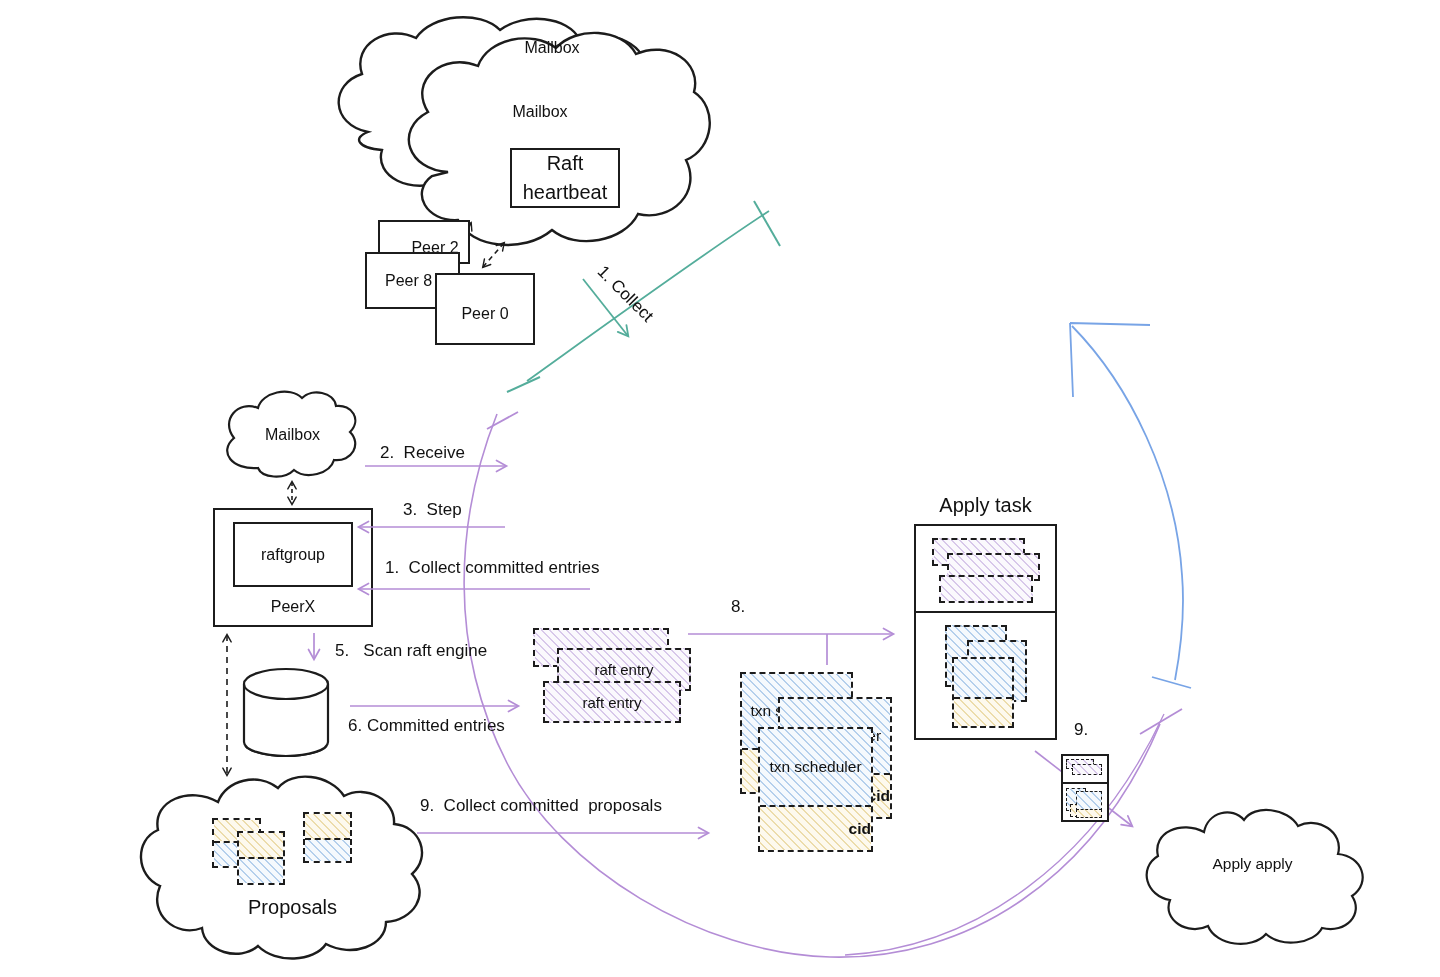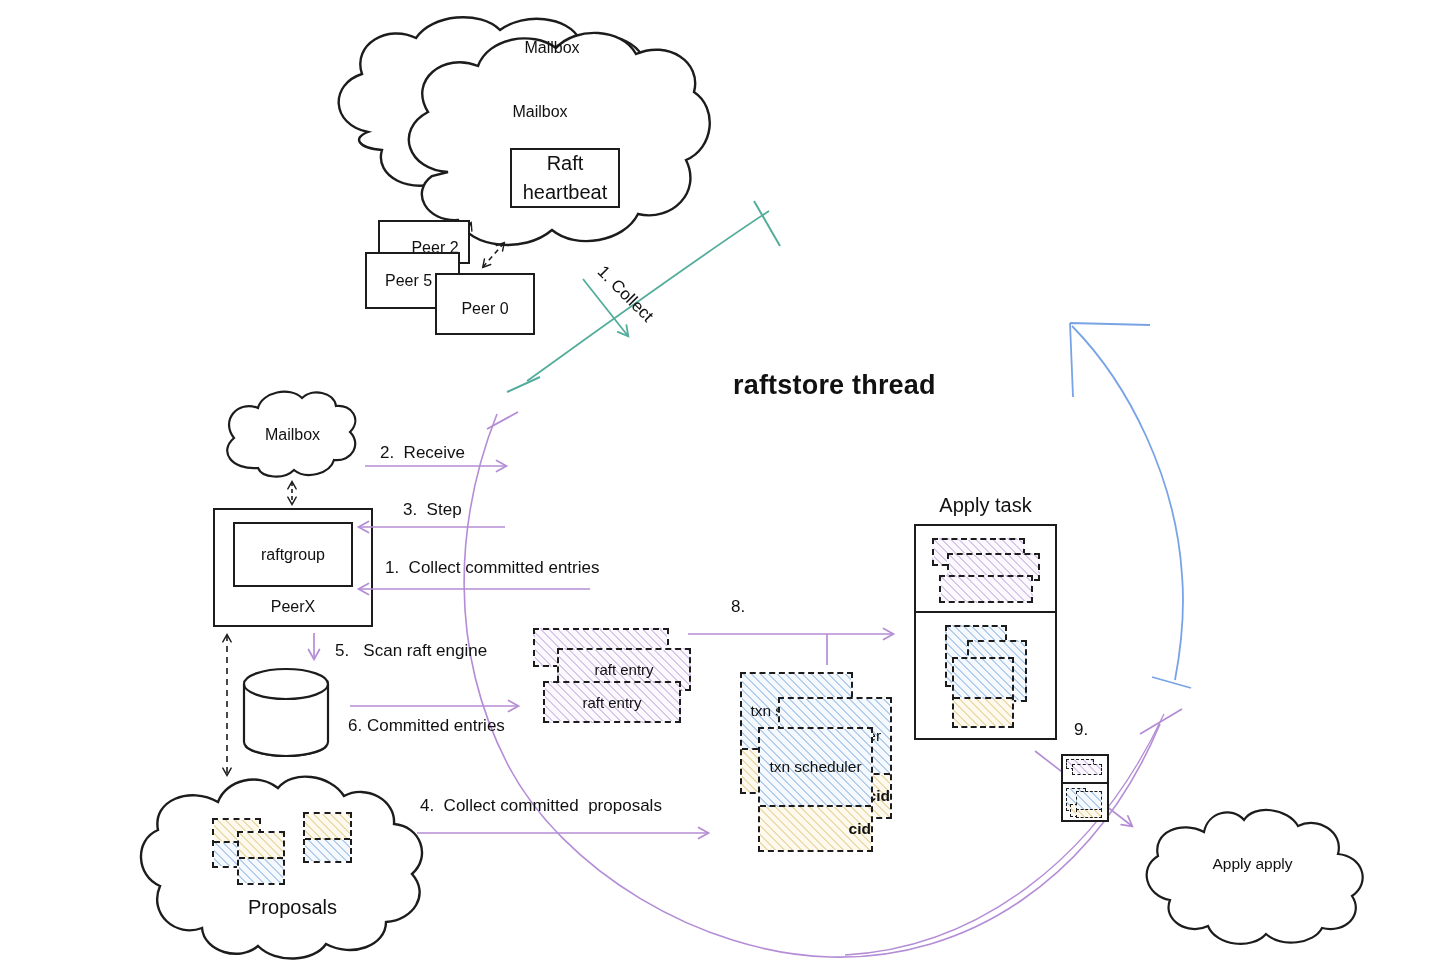--- a/index.html
+++ b/index.html
@@ -79,56 +79,55 @@
     <line x1="487" y1="429" x2="518" y2="412" stroke="#b48dd6" stroke-width="1.8"></line>
     <line x1="1140" y1="734" x2="1182" y2="709" stroke="#b48dd6" stroke-width="1.8"></line>
 
     <path d="M 1072 326 C 1130 385, 1176 480, 1182 575 C 1185 612, 1181 648, 1175 680" fill="none" stroke="#78a4e6" stroke-width="1.8"></path>
     <path d="M 1070 323 L 1150 325 M 1070 323 L 1073 397" fill="none" stroke="#78a4e6" stroke-width="1.8"></path>
     <line x1="1152" y1="677" x2="1191" y2="688" stroke="#78a4e6" stroke-width="1.8"></line>
 
     <line x1="1035" y1="751" x2="1132" y2="826" stroke="#b48dd6" stroke-width="1.6" marker-end="url(#mP)"></line>
   </svg>
 
-  <div class="title" style="left:733px; top:370px;">raftstore thread</div>
 
   <div class="lbl" style="left:512px; top:39px; width:80px; text-align:center; font-size:16px;">Mailbox</div>
   <div class="lbl" style="left:505px; top:103px; width:70px; text-align:center; font-size:16px;">Mailbox</div>
 
   <div class="box boxtext-lg" style="left:510px; top:148px; width:110px; height:60px;">
     <span>Raft heartbeat</span>
   </div>
 
   <div class="box boxtext" style="left:378px; top:220px; width:92px; height:44px; align-items:center; padding-top:11px;">
     <span style="padding-left:22px;">Peer 2</span>
   </div>
   <div class="box boxtext" style="left:365px; top:252px; width:95px; height:57px; justify-content:flex-start;">
-    <span style="padding-left:18px;">Peer 5</span>
-  </div>
-  <div class="box boxtext" style="left:435px; top:273px; width:100px; height:62px;justify-content:center;">
+    <span style="padding-left:18px;">Peer 8</span>
+  </div>
+  <div class="box boxtext" style="left:435px; top:273px; width:100px; height:72px;justify-content:center;">
     <span style="padding-top:10px;">Peer 0</span>
   </div>
 
   <div class="lbl" style="left:607px; top:262px; transform:rotate(45deg); transform-origin:left top;">1. Collect</div>
 
   <div class="lbl" style="left:250px; top:426px; width:85px; text-align:center; font-size:16px;">Mailbox</div>
 
   <div class="box" style="left:213px; top:508px; width:160px; height:119px;"></div>
   <div class="box boxtext" style="left:233px; top:522px; width:120px; height:65px;">
     <span>raftgroup</span>
   </div>
   <div class="lbl" style="left:213px; top:598px; width:160px; text-align:center; font-size:16px;">PeerX</div>
 
 
   <div class="lbl" style="left:380px; top:443px;">2.  Receive</div>
   <div class="lbl" style="left:403px; top:500px;">3.  Step</div>
   <div class="lbl" style="left:385px; top:558px;">1.  Collect committed entries</div>
   <div class="lbl" style="left:335px; top:641px;">5.   Scan raft engine</div>
   <div class="lbl" style="left:348px; top:716px;">6. Committed entries</div>
-  <div class="lbl" style="left:420px; top:796px;">4.  Collect committed  proposals</div>
+  <div class="lbl" style="left:420px; top:796px;">9.  Collect committed  proposals</div>
   <div class="lbl" style="left:731px; top:597px;">8.</div>
   <div class="lbl" style="left:1074px; top:720px;">9.</div>
 
   <div class="hatch hp" style="left:533px; top:628px; width:136px; height:39px;"></div>
   <div class="hatch hp entry-lbl" style="left:557px; top:648px; width:134px; height:43px; display:flex; align-items:center; justify-content:center;">
     <span>raft entry</span>
   </div>
   <div class="hatch hp entry-lbl" style="left:543px; top:681px; width:138px; height:42px; display:flex; align-items:center; justify-content:center;">
     <span>raft entry</span>
   </div>

